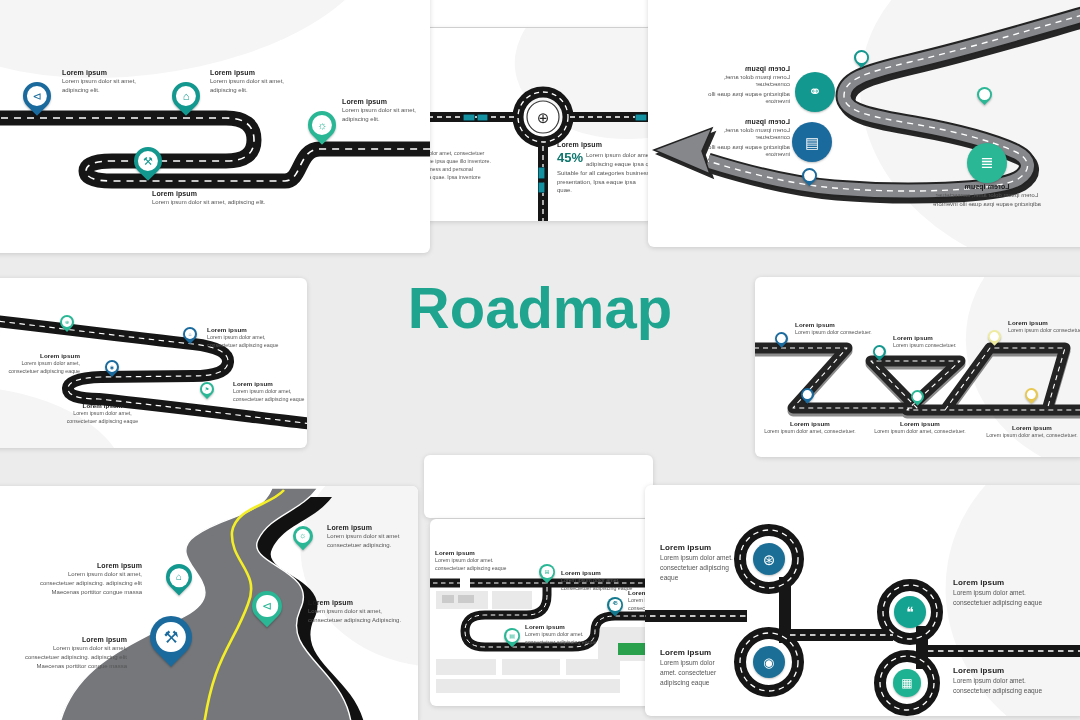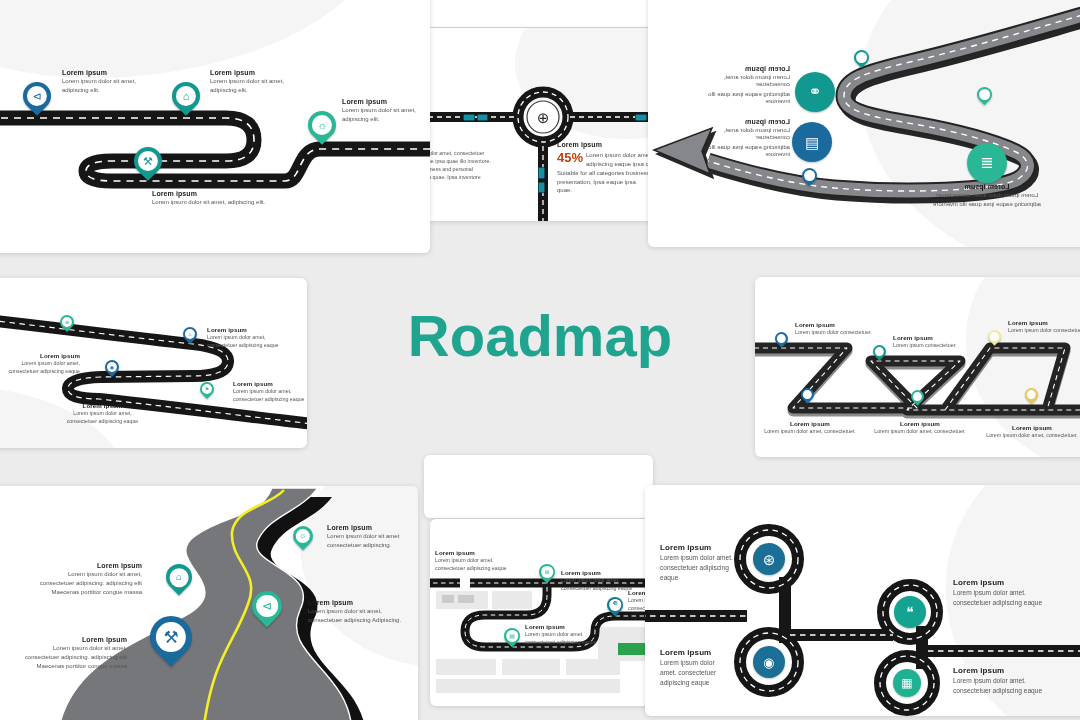--- a/index.html
+++ b/index.html
@@ -39,24 +39,24 @@
   .t{position:absolute;}
   .t h4{margin:0;font-size:7px;font-weight:bold;color:#1d1d1d;letter-spacing:.1px;}
   .t p{margin:1.5px 0 0;font-size:6px;color:#555;line-height:1.3;}
   .t.xs h4{font-size:6.2px}.t.xs p{font-size:5.3px;margin-top:1px;}
   .t.lg h4{font-size:8px}.t.lg p{font-size:6.6px}
   .t.right{text-align:right}.t.center{text-align:center}
   .flip{transform:scaleX(-1);}
   .car{position:absolute;background:#1492a2;border:0.5px solid #0b4c59;border-radius:1.5px;}
   
   .statrow{display:flex;align-items:flex-start;margin-top:2px;}
-  .stat{font-size:13px;font-weight:bold;color:#c2410c;margin-right:3px;text-align:center;}
+  .stat{font-size:13px;font-weight:bold;color:#0f766e;margin-right:3px;text-align:center;}
   .tiny{font-size:5.2px;color:#555;line-height:1.5;margin:0;}
   
-  #main-title{position:absolute;left:290px;top:304px;width:500px;text-align:center;}
+  #main-title{position:absolute;left:290px;top:276px;width:500px;text-align:center;}
   #main-title .l1{font-size:58px;font-weight:bold;color:#1fa58f;line-height:64px;}
   #main-title .l2{font-size:58px;font-weight:bold;color:#141414;line-height:66px;}
 </style>
 </head>
 <body>
 
 <div id="main-title">
   <div class="l1">Roadmap</div>
 </div>
 

